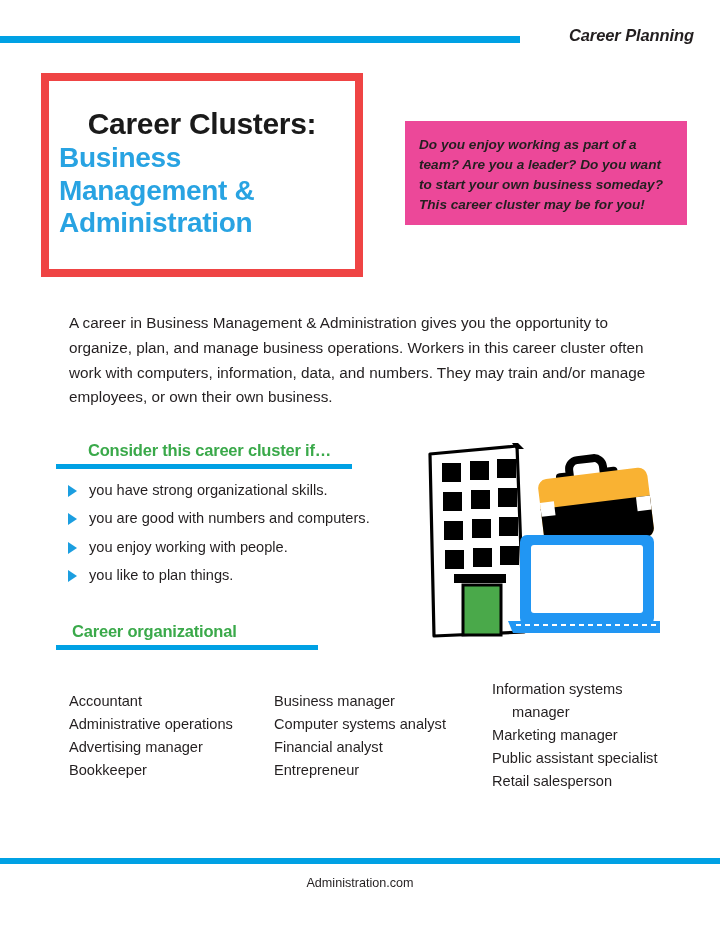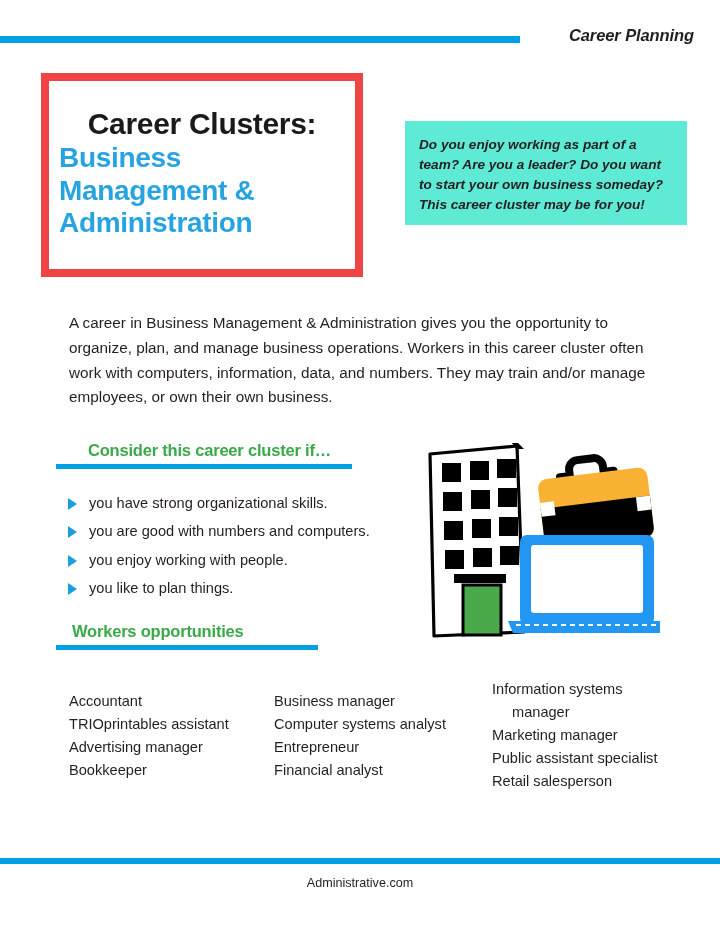--- a/index.html
+++ b/index.html
@@ -77,21 +77,21 @@
     margin-top: 2px;
   }
 
   
   .callout {
     position: absolute;
     left: 405px;
     top: 121px;
     width: 282px;
     height: 104px;
-    background: #5eead4;
+    background: #ec4899;
     box-sizing: border-box;
     padding: 14px 16px 10px 14px;
   }
   .callout-text {
     font-size: 13.6px;
     font-style: italic;
     font-weight: bold;
     line-height: 1.46;
     color: #231f20;
   }
@@ -131,21 +131,21 @@
   #head-consider .rule { width: 296px; }
 
   #head-careers { left: 56px; top: 622px; }
   #head-careers .label { margin-left: 16px; }
   #head-careers .rule { width: 262px; }
 
   
   .bullets {
     position: absolute;
     left: 68px;
-    top: 494px;
+    top: 481px;
     width: 330px;
   }
   .bullet-row {
     display: flex;
     align-items: flex-start;
     margin-bottom: 9.5px;
   }
   .bullet-tri {
     width: 0;
     height: 0;
@@ -291,52 +291,52 @@
     <g>
       <rect x="108" y="95" width="134" height="90" rx="7" fill="#2196f3"></rect>
       <rect x="119" y="105" width="112" height="68" rx="3" fill="#ffffff"></rect>
       <path d="M96 181 h158 l-5 12 h-148 Z" fill="#2196f3"></path>
       <path d="M104 185 h142" stroke="#ffffff" stroke-width="2" stroke-dasharray="5 4"></path>
     </g>
   </svg>
 </div>
 
 <div class="section-head" id="head-careers">
-  <span class="label">Workers opportunities</span>
+  <span class="label">Career organizational</span>
   <span class="rule"></span>
 </div>
 
 <div class="careers">
   <div class="careers-col" id="careers-col-0">
     <div class="career-item">
       <span>Accountant</span>
     </div>
     <div class="career-item">
-      <span>TRIOprintables assistant</span>
+      <span>Administrative operations</span>
     </div>
     <div class="career-item">
       <span>Advertising manager</span>
     </div>
     <div class="career-item">
       <span>Bookkeeper</span>
     </div>
   </div>
 
   <div class="careers-col" id="careers-col-1">
     <div class="career-item">
       <span>Business manager</span>
     </div>
     <div class="career-item">
       <span>Computer systems analyst</span>
     </div>
     <div class="career-item">
+      <span>Financial analyst</span>
+    </div>
+    <div class="career-item">
       <span>Entrepreneur</span>
-    </div>
-    <div class="career-item">
-      <span>Financial analyst</span>
     </div>
   </div>
 
   <div class="careers-col" id="careers-col-2">
     <div class="career-item">
       <span>Information systems</span>
       <span class="cont">manager</span>
     </div>
     <div class="career-item">
       <span>Marketing manager</span>
@@ -344,13 +344,13 @@
     <div class="career-item">
       <span>Public assistant specialist</span>
     </div>
     <div class="career-item">
       <span>Retail salesperson</span>
     </div>
   </div>
 </div>
 
 <div class="footer-rule"></div>
-<div class="footer-text">Administrative.com</div>
+<div class="footer-text">Administration.com</div>
 
 </body></html>

